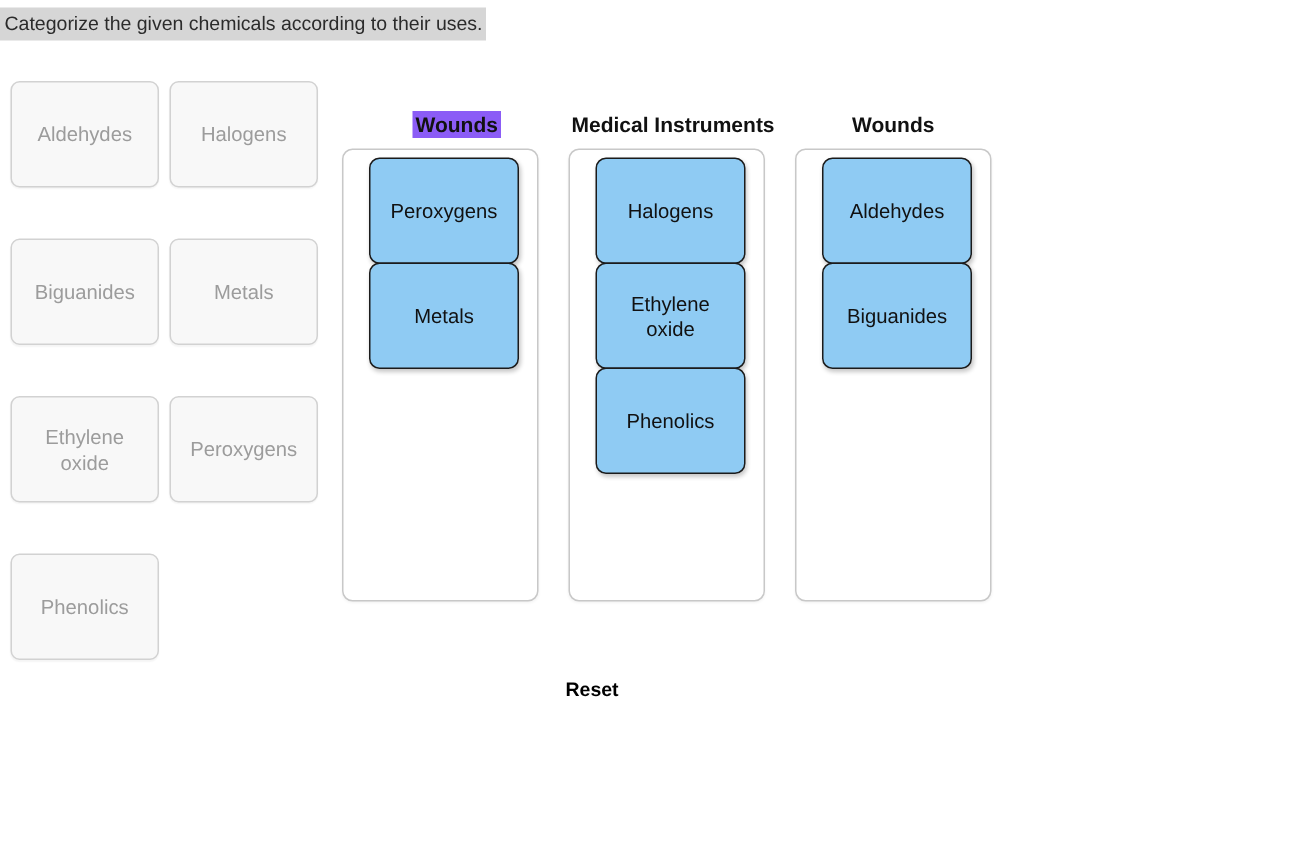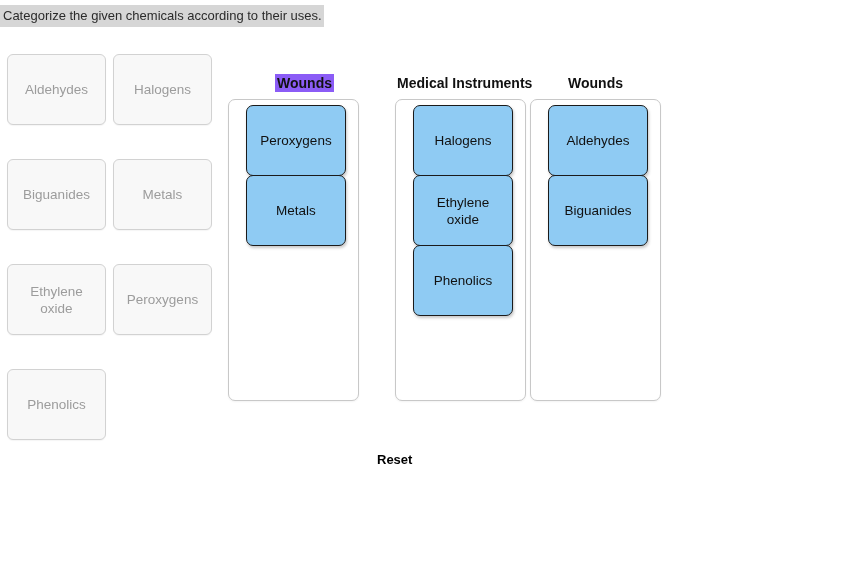--- a/index.html
+++ b/index.html
@@ -67,21 +67,21 @@
     visibility: hidden;
   }
 
   
   .drop-column {
     position: absolute;
     top: 74px;
     width: 131px;
   }
   #col-wounds   { left: 228px; }
-  #col-medical  { left: 395px; }
+  #col-medical  { left: 379px; }
   #col-soaps    { left: 530px; }
 
   .column-header {
     text-align: center;
     font-size: 14px;
     font-weight: bold;
     color: #111111;
     line-height: 18px;
     margin-bottom: 7px;
     white-space: nowrap;

